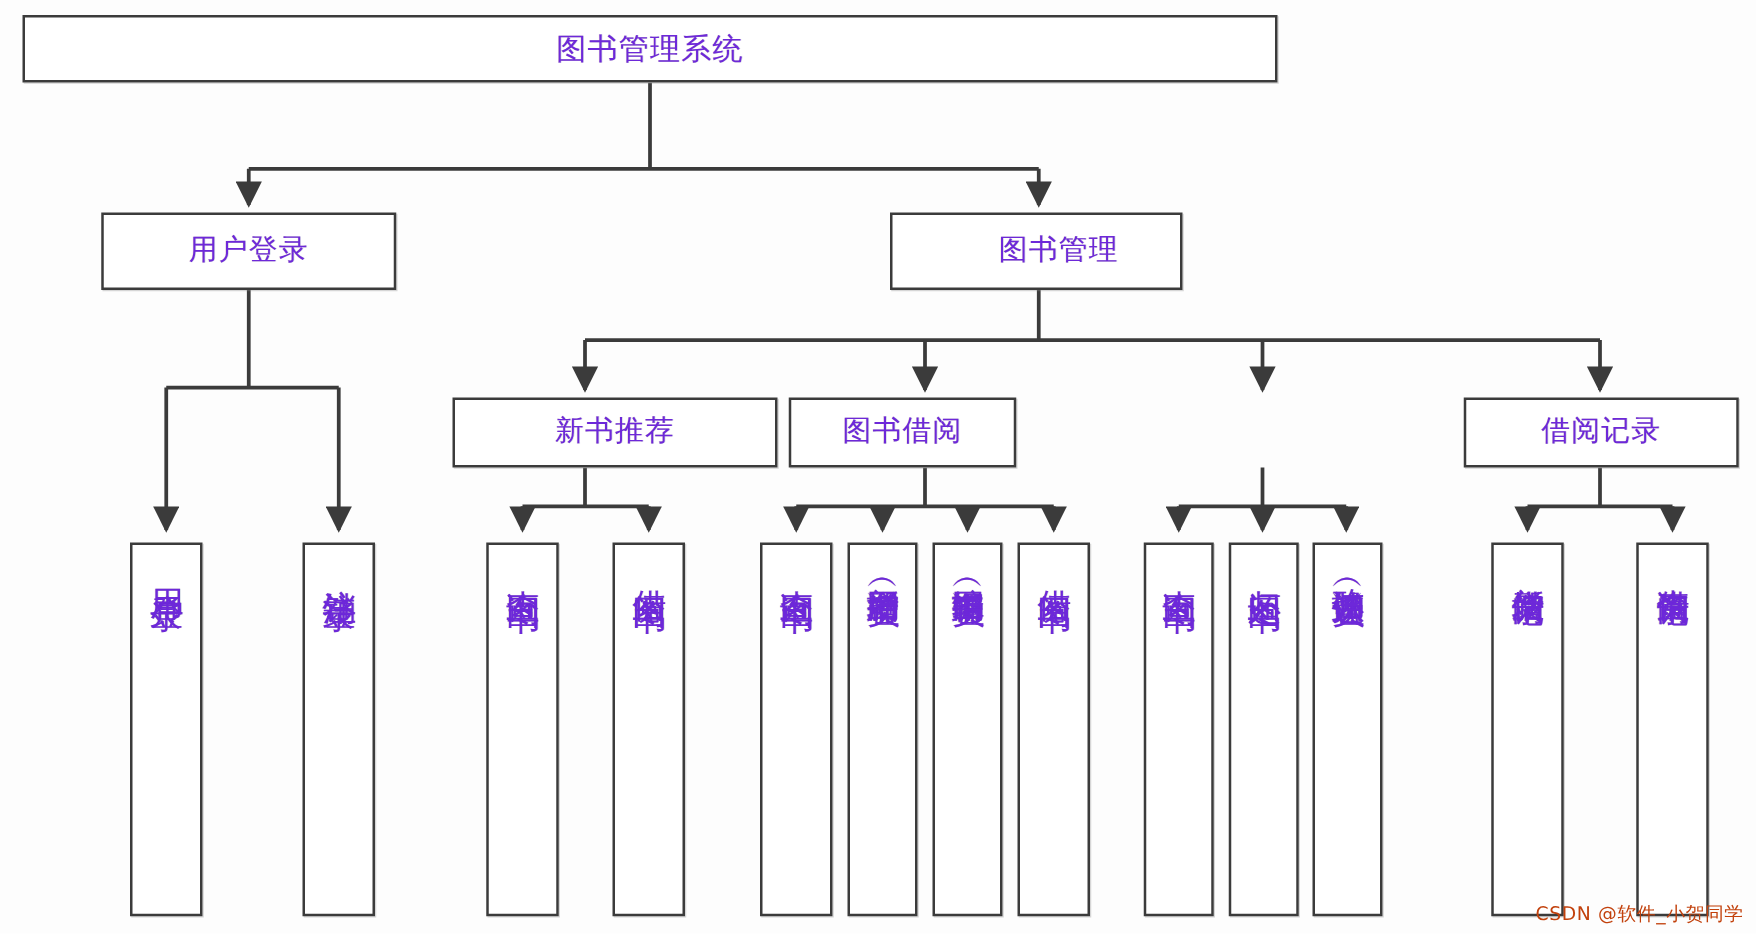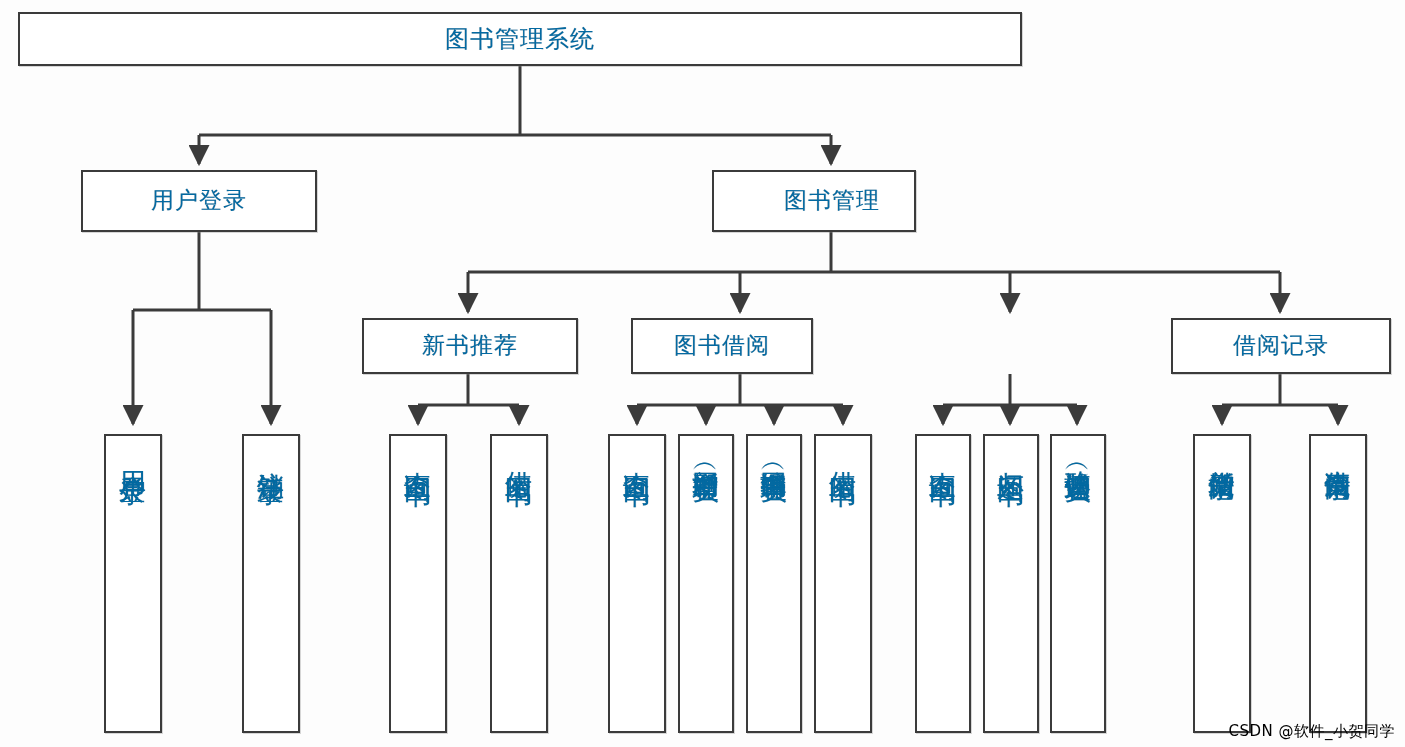--- a/index.html
+++ b/index.html
@@ -34,21 +34,21 @@
     display: flex;
     align-items: center;
     justify-content: center;
     color: #2a2a2a;
     box-shadow: 1px 1px 0 rgba(140,140,140,0.35);
   }
   .node .label {
     display: block;
     text-align: center;
     letter-spacing: 1px;
-    color: #0369a1;
+    color: #6d28d9;
     text-shadow: 0.5px 0 0 rgba(120,140,170,0.30), -0.5px 0 0 rgba(190,140,90,0.25);
   }
   
   .node.h .label {
     writing-mode: horizontal-tb;
     font-size: 23px;
     line-height: 1.1;
   }
   .node.root .label {
     font-size: 24px;
@@ -69,21 +69,21 @@
   }
   .node.v.tall .label {
     font-size: 26px;
     letter-spacing: 1px;
   }
   #watermark {
     position: absolute;
     right: 10px;
     bottom: 6px;
     font-size: 15px;
-    color: #000000;
+    color: #c2410c;
     letter-spacing: 0.5px;
     white-space: nowrap;
     user-select: none;
   }
 </style>
 </head>
 <body>
 
 <div id="canvas">
 
@@ -137,25 +137,25 @@
     </g>
   </svg>
 
   <div class="node h root" style="left:18px; top:12px; width:1004px; height:54px;">
     <span class="label">图书管理系统</span>
   </div>
 
   <div class="node h" style="left:81px; top:170px; width:236px; height:62px;">
     <span class="label">用户登录</span>
   </div>
-  <div class="node h" style="left:712px; top:170px; width:204px; height:62px;padding-left:36px;">
+  <div class="node h" style="left:712px; top:170px; width:234px; height:62px;padding-left:36px;">
     <span class="label">图书管理</span>
   </div>
 
-  <div class="node h" style="left:362px; top:318px; width:216px; height:56px;align-items:center;">
+  <div class="node h" style="left:362px; top:318px; width:260px; height:56px;align-items:center;">
     <span class="label">新书推荐</span>
   </div>
   <div class="node h" style="left:631px; top:318px; width:182px; height:56px;">
     <span class="label">图书借阅</span>
   </div>
   <div class="node h" style="left:1171px; top:318px; width:220px; height:56px;">
     <span class="label">借阅记录</span>
   </div>
 
   <div class="node v" style="left:104px; top:434px; width:58px; height:299px;">

